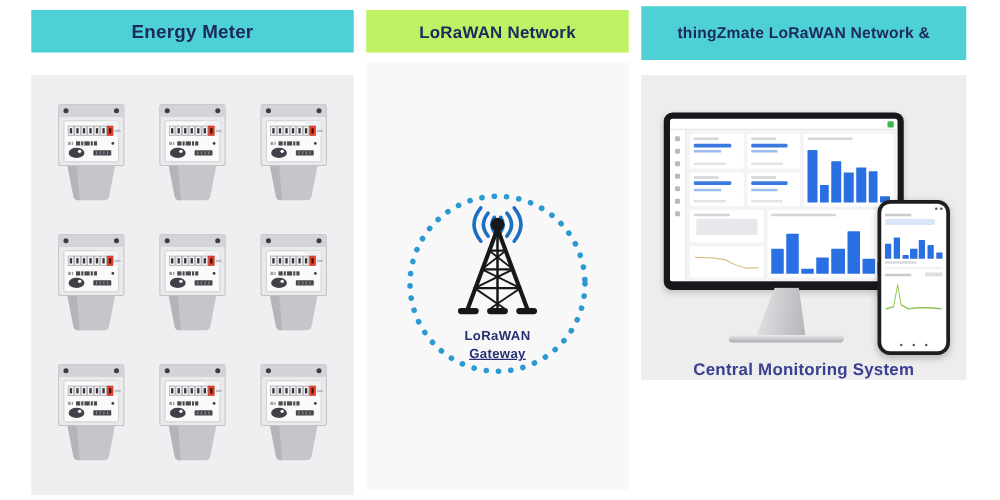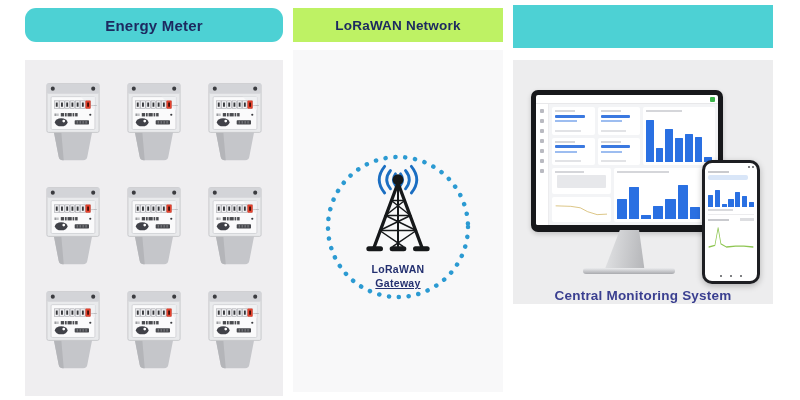--- a/index.html
+++ b/index.html
@@ -3,21 +3,21 @@
 <meta charset="utf-8">
 <style>
   html,body{margin:0;padding:0;}
   body{width:800px;height:400px;position:relative;background:#ffffff;
        font-family:"Liberation Sans",sans-serif;overflow:hidden;}
 
   
   .header{position:absolute;display:flex;flex-direction:column;align-items:center;
           justify-content:center;text-align:center;font-weight:bold;
           color:#1d2a60;letter-spacing:.2px;}
-  #hdr-left{left:25px;top:8px;width:258px;height:34px;background:#4dd1d4;font-size:15px;border-radius:11px;}
+  #hdr-left{left:25px;top:8px;width:258px;height:34px;background:#4dd1d4;font-size:15px;}
   #hdr-mid{left:293px;top:8px;width:210px;height:34px;background:#bef264;font-size:13.5px;}
   #hdr-right{left:513px;top:5px;width:260px;height:43px;background:#4dd1d4;
              font-size:12.5px;line-height:1.3;}
 
   
   .panel{position:absolute;}
   #panel-left{left:25px;top:60px;width:258px;height:336px;background:#efeef0;}
   #panel-mid{left:293px;top:50px;width:210px;height:342px;background:#f8f8f9;}
   #panel-right{left:513px;top:60px;width:260px;height:244px;background:#ededee;}
 
@@ -626,20 +626,21 @@
         <path d="M53 103 L67 103" stroke-width="6"></path>
         <path d="M81 103 L95 103" stroke-width="6"></path>
       </g>
     </svg>
     <div class="gw-label" id="gw-l1">LoRaWAN</div>
     <div class="gw-label" id="gw-l2">Gateway</div>
   </div>
 </div>
 
 <div class="header" id="hdr-right">
+  <span>thingZmate LoRaWAN Network &amp;</span>
 </div>
 <div class="panel" id="panel-right">
 
   <div id="monitor">
     <div id="screen">
       <div class="scr-top">
         <div class="green-dot"></div>
       </div>
       <div class="scr-main">
         <div class="scr-side">

